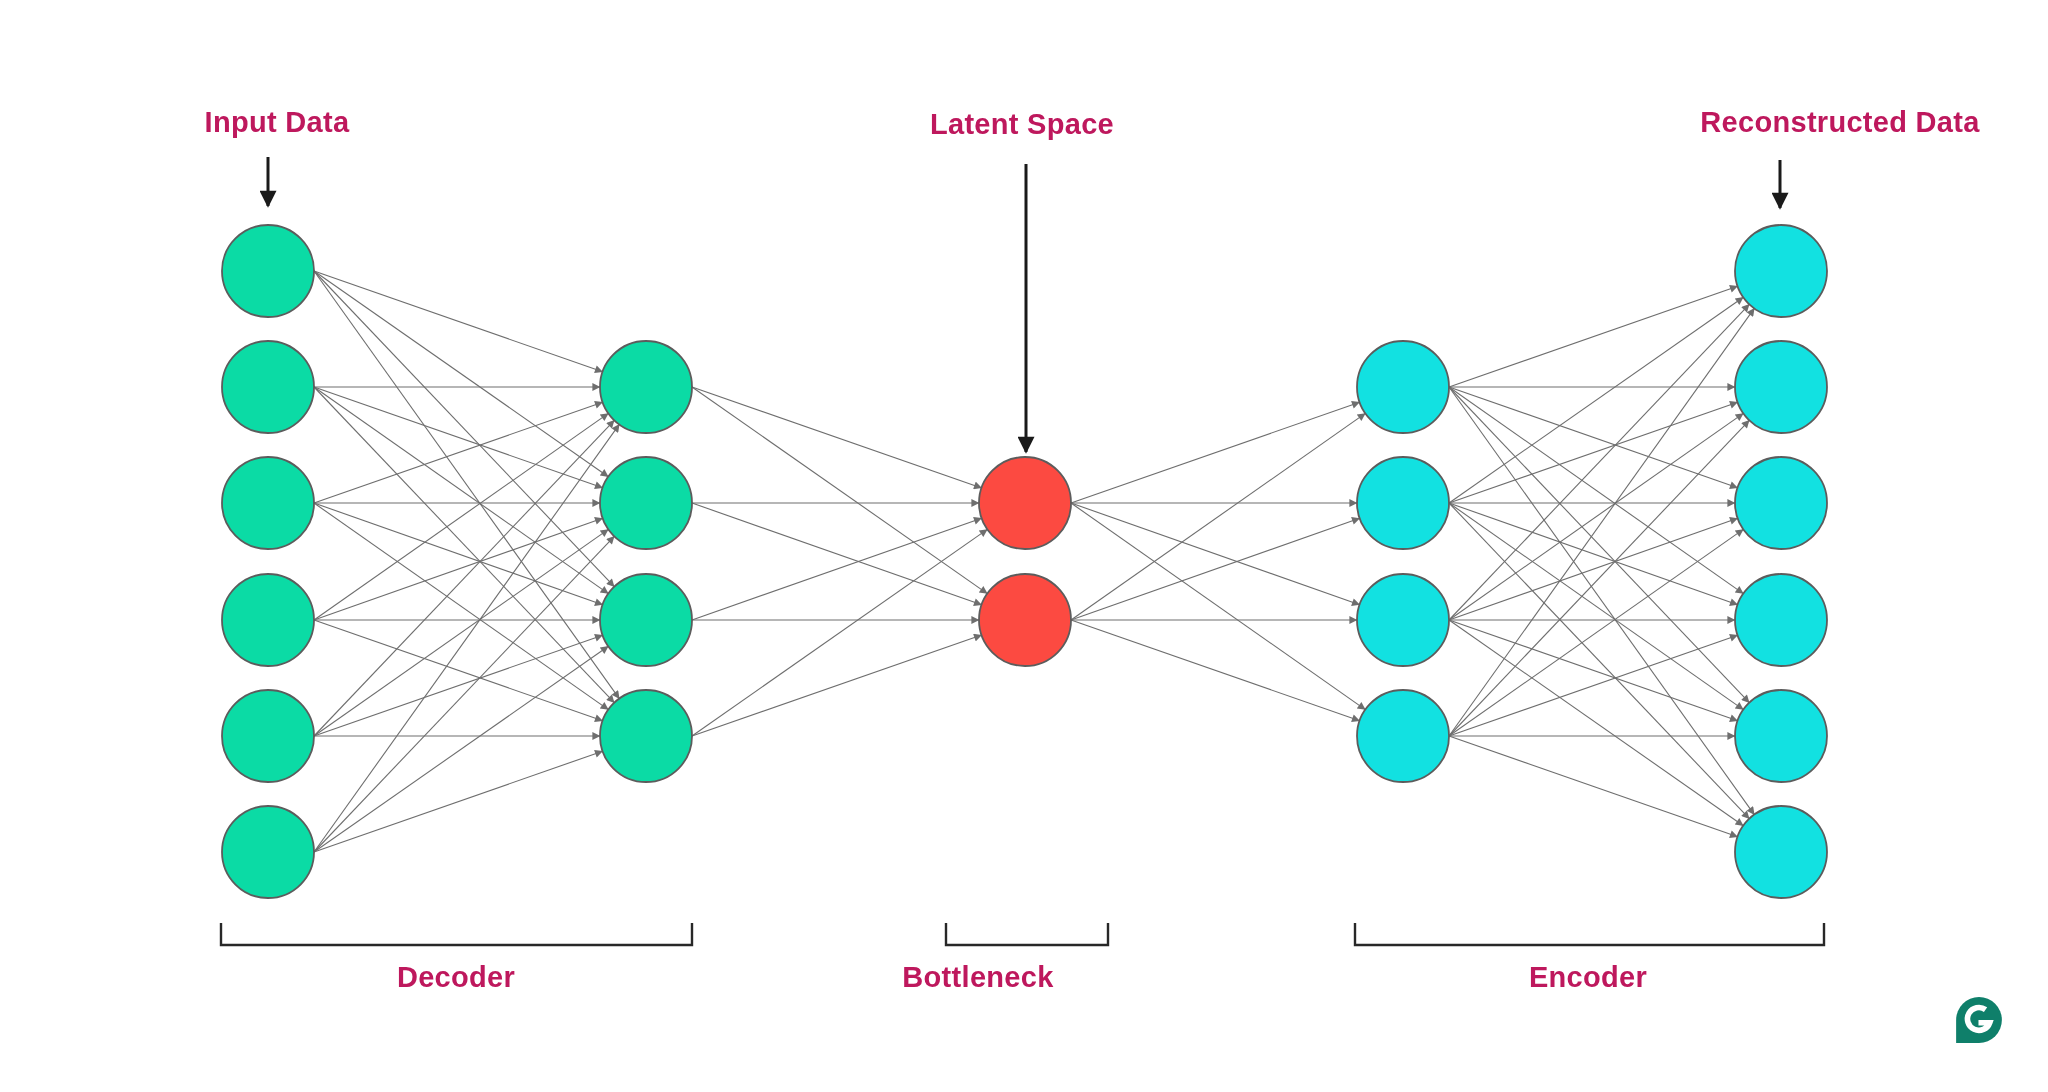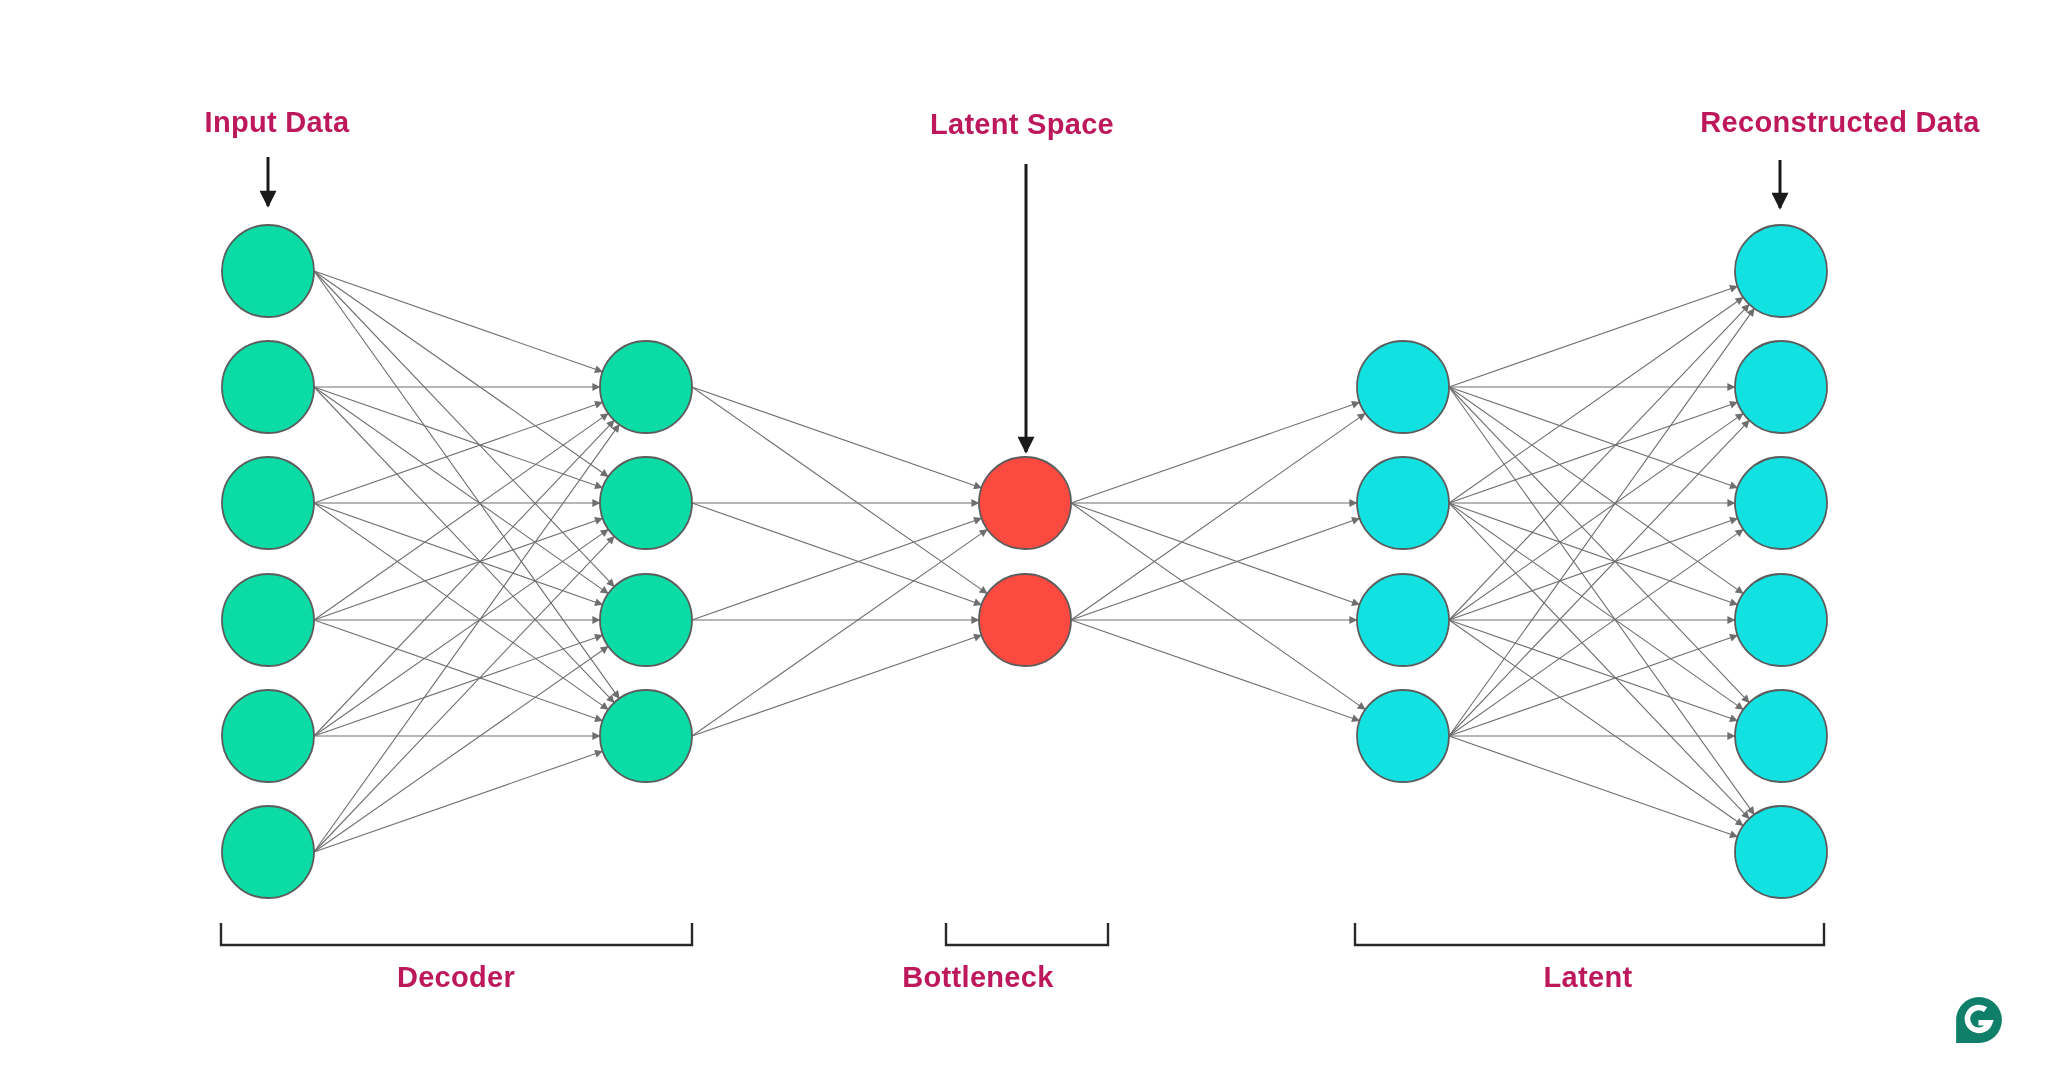--- a/index.html
+++ b/index.html
@@ -139,21 +139,21 @@
         <path d="M1355 923 L1355 945 L1824 945 L1824 923" fill="none" stroke="#282828" stroke-width="2.4"></path>
       </g>
   </svg>
 
   <div class="lbl" style="left: 277px; top: 122px;">Input Data</div>
   <div class="lbl" style="left: 1022px; top: 124px;">Latent Space</div>
   <div class="lbl" style="left: 1840px; top: 122px;">Reconstructed Data</div>
 
   <div class="lbl" style="left: 456px; top: 977px;">Decoder</div>
   <div class="lbl" style="left: 978px; top: 977px;">Bottleneck</div>
-  <div class="lbl" style="left: 1588px; top: 977px;">Latent</div>
+  <div class="lbl" style="left: 1588px; top: 977px;">Encoder</div>
 
   <div id="logo-box" style="left: 1953px; top: 994px;">
     <svg width="52" height="52" viewBox="0 0 50 50">
       <path id="logo-blob" d="M3 25 A22 22 0 1 1 25 47 L3 47 Z" fill="#0F7F6A"></path>
       <path d="M31.3 15 A11 11 0 1 0 35.3 27.6 L24.5 27.6" fill="none" stroke="#ffffff" stroke-width="5.4"></path>
     </svg>
   </div>
 
 </div>
 

